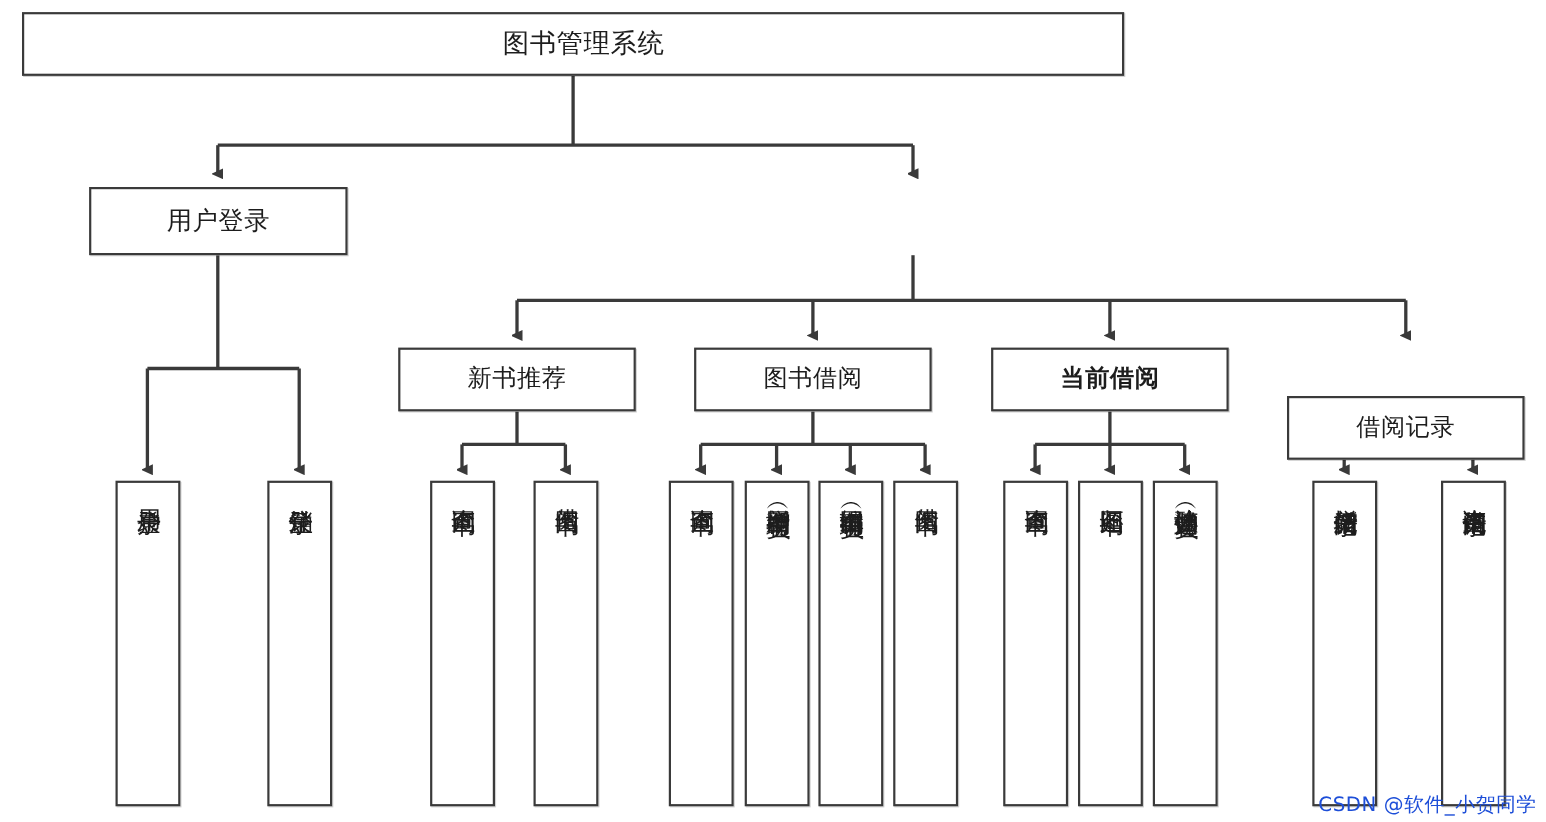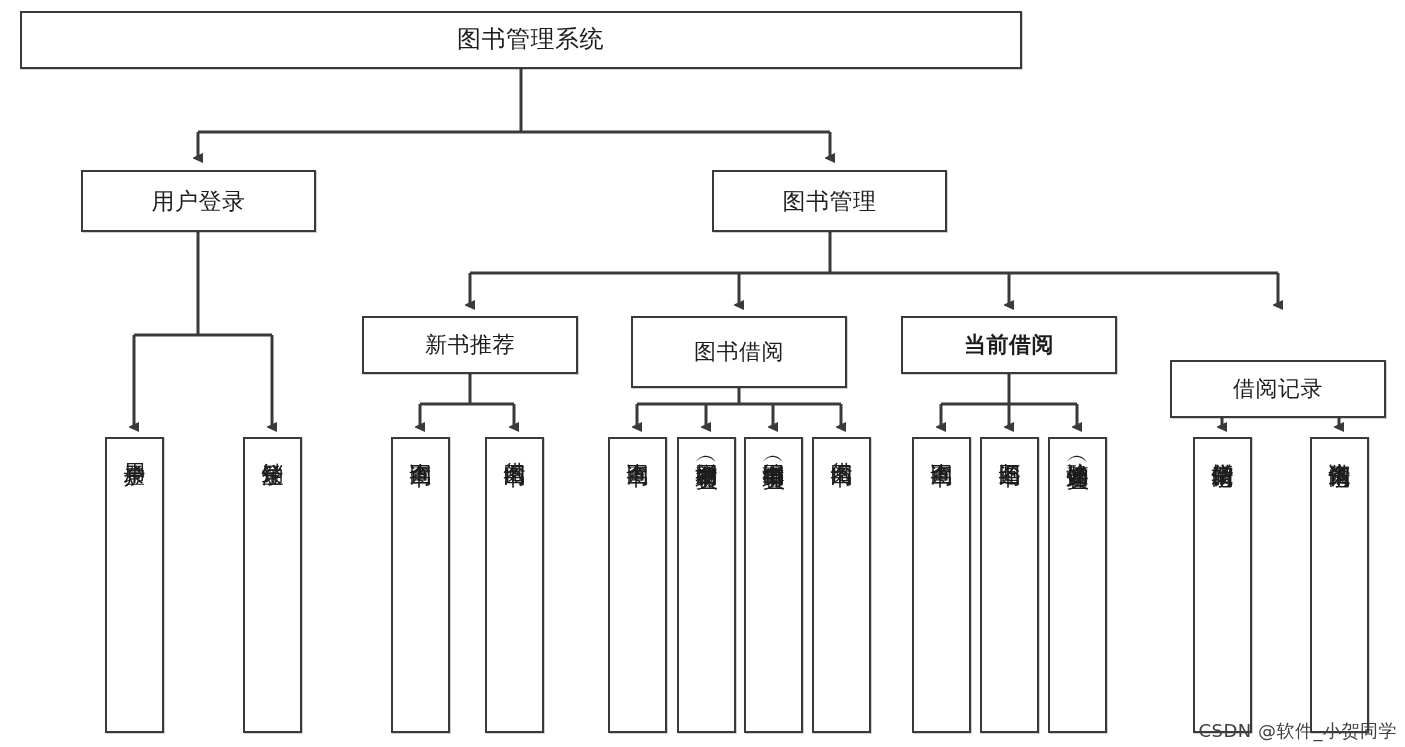--- a/index.html
+++ b/index.html
@@ -56,21 +56,21 @@
     text-orientation: upright;
     line-height: 1.0;
     letter-spacing: 1px;
     white-space: nowrap;
   }
   .watermark {
     position: absolute;
     right: 8px;
     bottom: 4px;
     font-size: 18px;
-    color: #404040;
+    color: #1d4ed8;
     letter-spacing: 0.5px;
     white-space: nowrap;
     pointer-events: none;
   }
 </style>
 </head>
 <body>
 
 <div id="canvas">
 
@@ -124,28 +124,25 @@
     </g>
   </svg>
 
   <div class="node node-root" style="left:20px; top:11px; width:1002px; height:58px;">
     <span class="label">图书管理系统</span>
   </div>
 
   <div class="node node-l2" style="left:81px; top:170px; width:235px; height:62px;">
     <span class="label">用户登录</span>
   </div>
-  <div class="node node-l2" style="left:712px; top:170px; width:235px; height:62px;">
-    <span class="label">图书管理</span>
-  </div>
 
   <div class="node node-l3" style="left:362px; top:316px; width:216px; height:58px;">
     <span class="label">新书推荐</span>
   </div>
-  <div class="node node-l3" style="left:631px; top:316px; width:216px; height:72px;">
+  <div class="node node-l3" style="left:631px; top:316px; width:216px; height:58px;">
     <span class="label">图书借阅</span>
   </div>
   <div class="node node-l3" style="left:901px; top:316px; width:216px; height:58px;font-weight:bold;">
     <span class="label">当前借阅</span>
   </div>
   <div class="node node-l3" style="left:1170px; top:316px; width:216px; height:58px;margin-top:44px;">
     <span class="label">借阅记录</span>
   </div>
 
   <div class="node node-leaf" style="left:105px; top:437px; width:59px; height:296px;">

